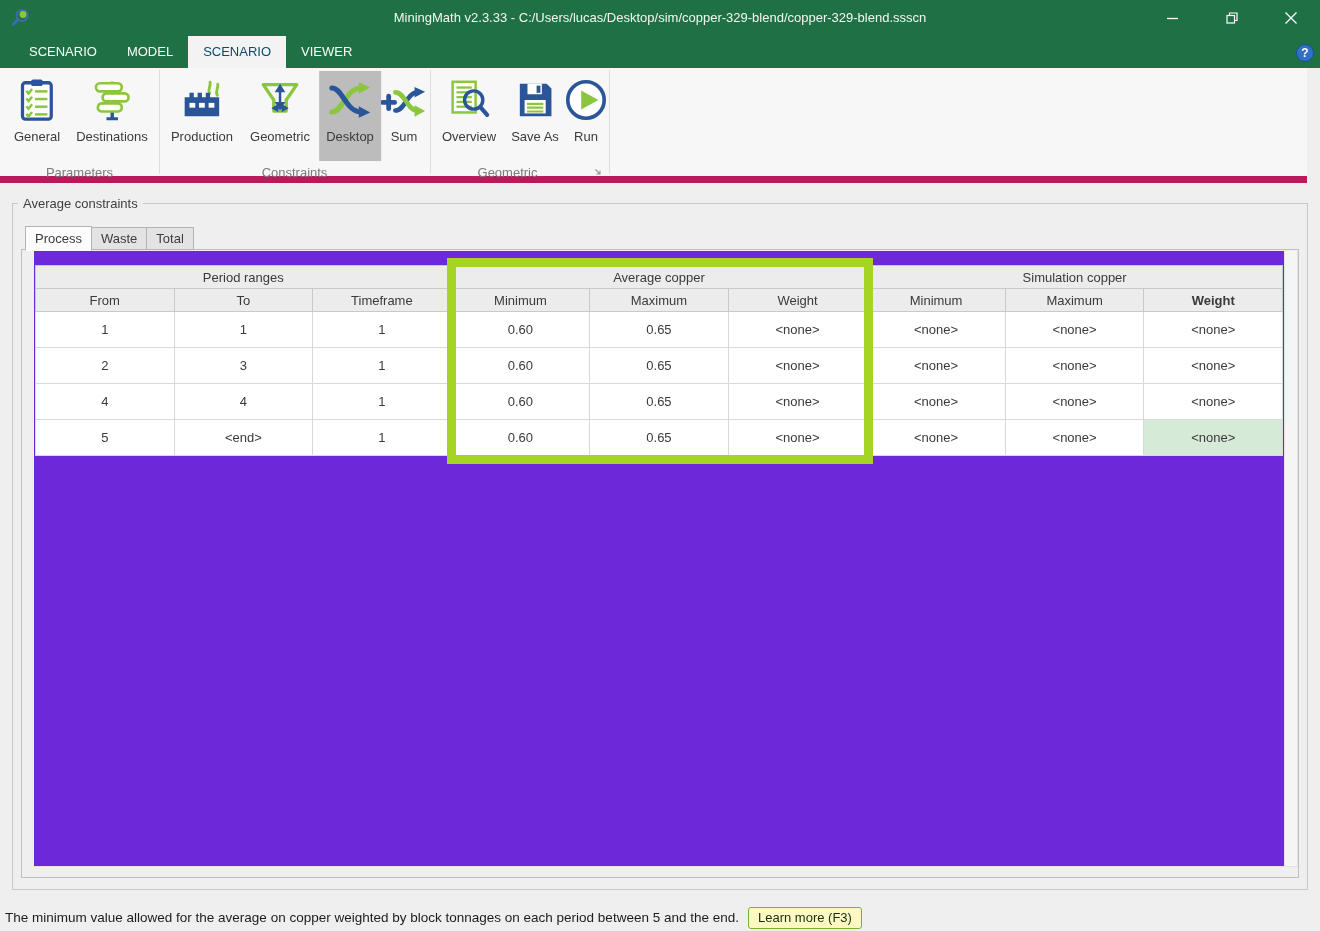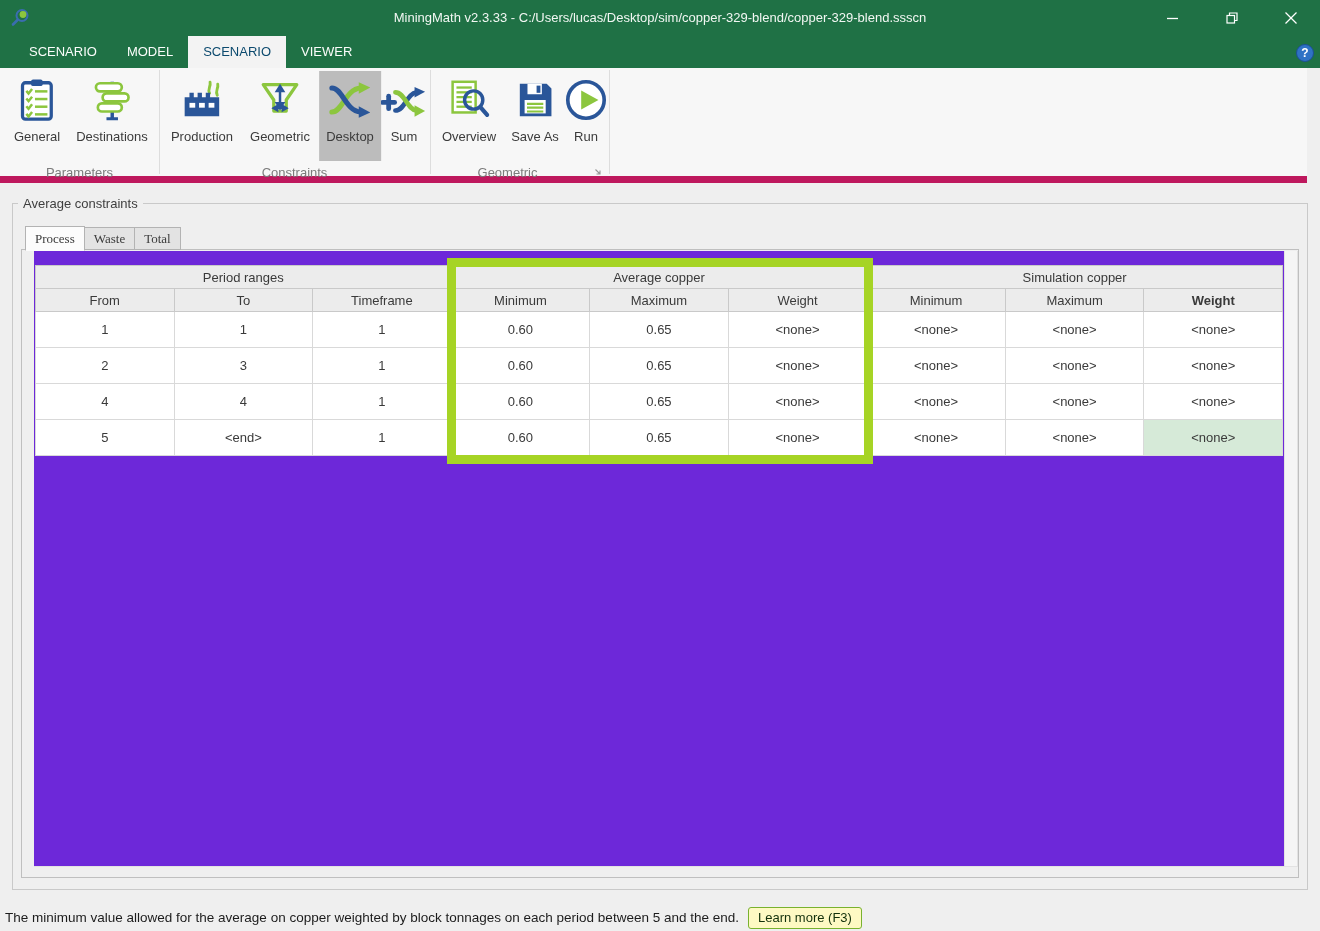--- a/index.html
+++ b/index.html
@@ -34,21 +34,21 @@
   .ribbon-btn .lbl { margin-top:6px; font-size:13px; color:#3b3b3b; white-space:nowrap; }
   .ribbon-btn.selected { background:#bcbcbc; }
   .ribbon-group-label { position:absolute; top:97px; text-align:center; font-size:13px; color:#7b7b7b; }
   .dlg-mark { position:absolute; left:594px; top:99px; color:#9a9a9a; font-size:10px; }
 
   
   .groupbox { position:absolute; left:12px; top:203px; width:1296px; height:687px;
               border:1px solid #c9c9c9; }
   .groupbox-label { position:absolute; left:18px; top:196px; background:#efefef; padding:0 5px;
                     color:#3e3e3e; z-index:2; }
-  .doc-tabs { position:absolute; left:25px; top:225px; height:25px; display:flex; align-items:flex-end; z-index:3;font-family:Liberation Serif, serif; }
+  .doc-tabs { position:absolute; left:25px; top:225px; height:25px; display:flex; align-items:flex-end; z-index:3; }
   .doc-tab { height:23px; line-height:22px; padding:0 9px; background:#e3e3e3;
              border:1px solid #b3b3b3; border-left:none; color:#3c3c3c; }
   .doc-tab:first-child { border-left:1px solid #b3b3b3; }
   .doc-tab.active { height:25px; line-height:24px; background:#fcfcfc; border-left:1px solid #b3b3b3;
                     border-bottom:1px solid #fcfcfc; margin-bottom:-1px; }
   .tab-pane { position:absolute; left:21px; top:249px; width:1278px; height:629px;
               border:1px solid #bfbfbf; background:#efefef; }
   .table-view { position:absolute; left:12px; top:1px; width:1264px; height:616px; background:#6d28d9;
                 border-right:1px solid #e2e2e2; border-bottom:1px solid #e2e2e2; }
   .v-scroll-gutter { position:absolute; right:0; top:0; bottom:0; width:13px; background:#f5f5f5;

